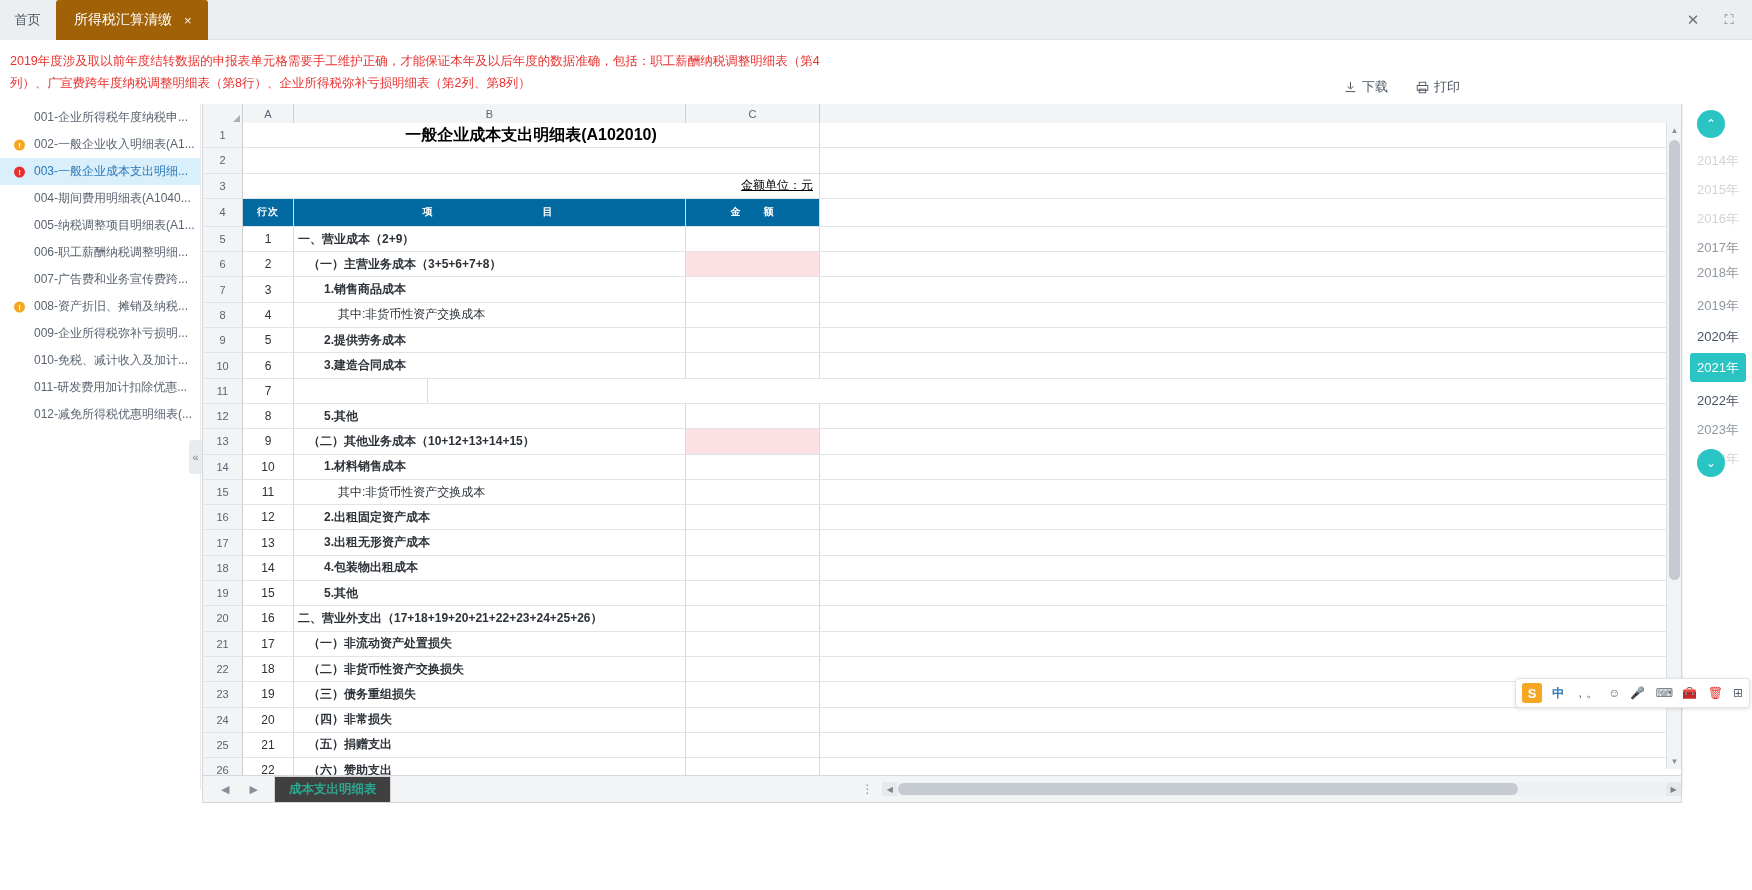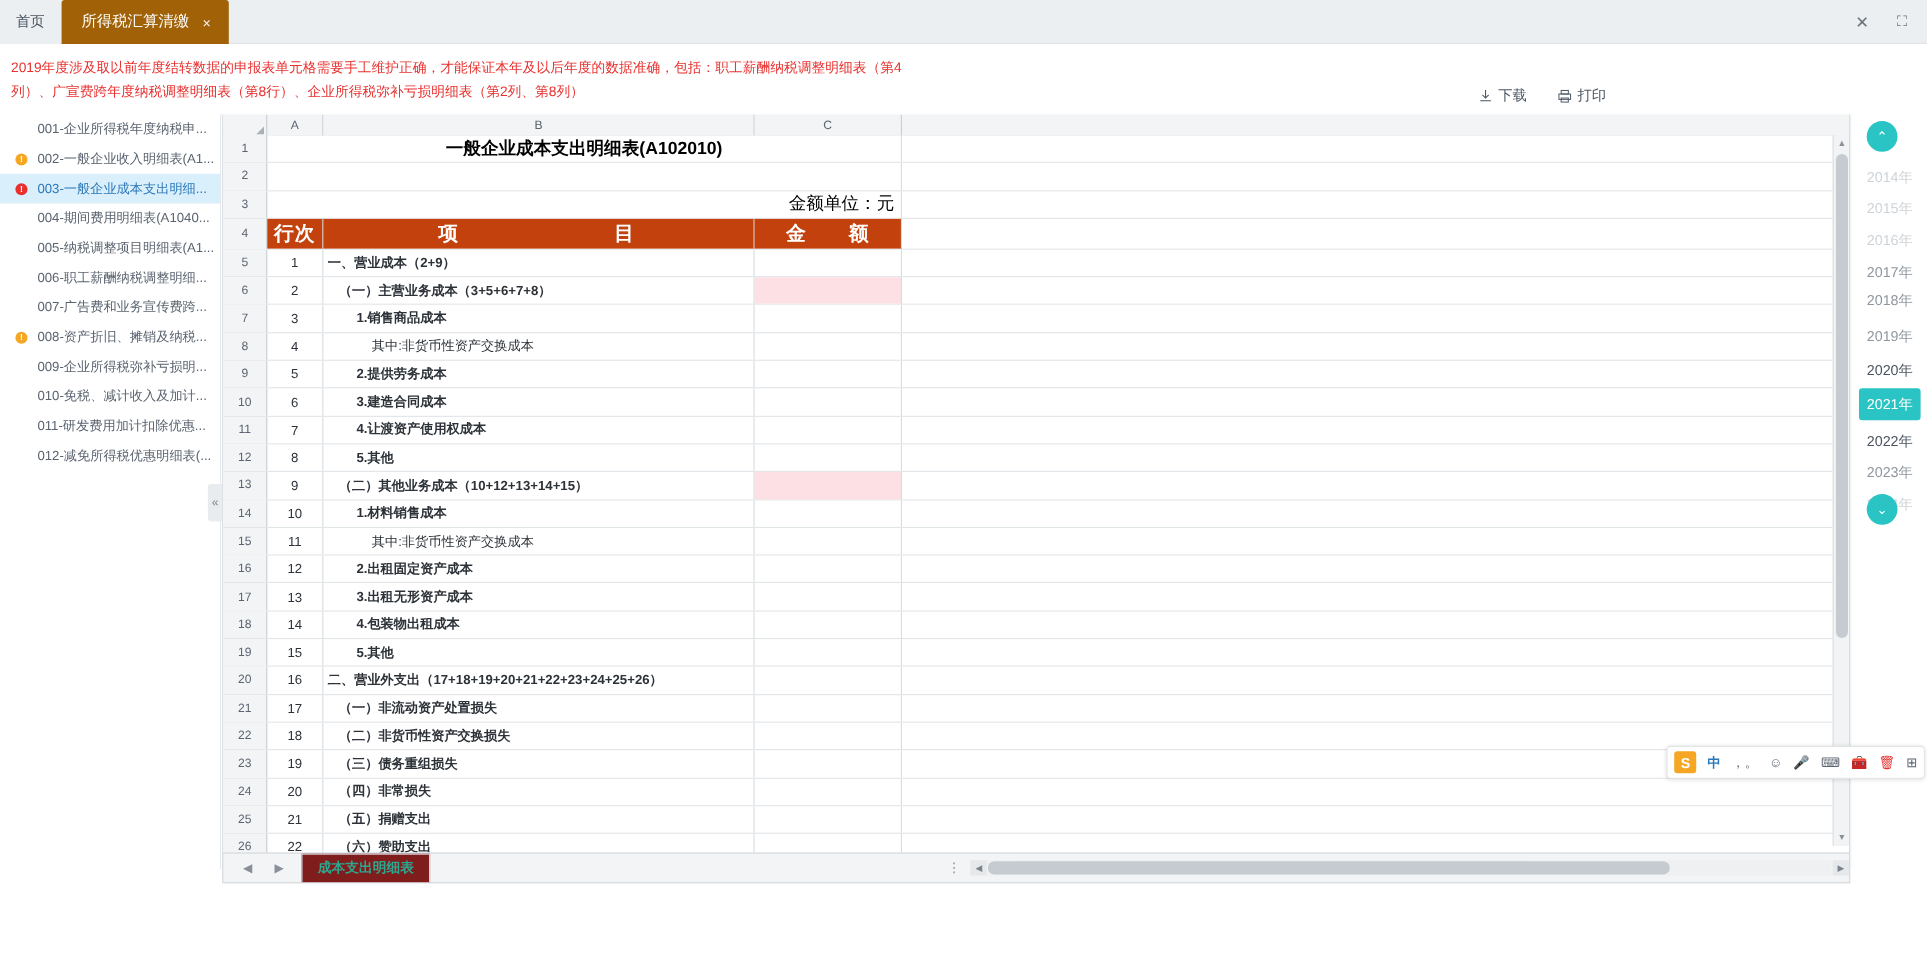--- a/index.html
+++ b/index.html
@@ -177,29 +177,30 @@
 
   .title-cell {
     width: 577px;
     display: flex; align-items: center; justify-content: center;
     font-size: 16px; font-weight: bold; color: #000;
     border-right: 1px solid #d8dce0;
   }
   .unit-cell {
     width: 577px;
     display: flex; align-items: center; justify-content: flex-end;
-    font-size: 16px; color: #000;
+    font-size: 12px; color: #000;
     padding-right: 6px;
     border-right: 1px solid #d8dce0;
+    text-decoration: underline;
   }
   .hdr {
-    background: #c2410c;
+    background: #0369a1;
     color: #ffffff;
     font-weight: bold;
-    font-size: 18px;
+    font-size: 10px;
     justify-content: center;
     letter-spacing: 1px;
   }
   .hdr-b { letter-spacing: 14px; padding-left: 14px; }
   .pinkcell { background: #fce0e3; }
   .b-indent1 { padding-left: 14px; }
   .b-indent2 { padding-left: 30px; }
   .b-indent3 { padding-left: 44px; }
   .bold { font-weight: bold; }
 
@@ -233,21 +234,21 @@
   }
   .nav-arrows {
     display: flex; align-items: center; gap: 20px;
     padding: 0 16px 0 18px;
     font-size: 11px; color: #8a9099;
   }
   .sheet-tab {
     height: 26px;
     padding: 0 14px;
     display: flex; align-items: center;
-    background: #7f1d1d;
+    background: #404040;
     border: 1px solid #d4d8dc;
     border-bottom: none;
     font-size: 12.5px; font-weight: bold; color: #2ba88f;
   }
   .dots {
     margin-left: 470px;
     color: #8a9099; font-size: 12px; letter-spacing: 1px;
   }
   .hscroll {
     margin-left: 8px;
@@ -480,21 +481,20 @@
       <div class="row">
         <div class="rh">10</div>
         <div class="c c-a">6</div>
         <div class="c c-b bold b-indent2">3.建造合同成本</div>
         <div class="c c-c"></div>
         <div class="c c-rest"></div>
       </div>
       <div class="row">
         <div class="rh">11</div>
         <div class="c c-a">7</div>
-        <div class="c c-b bold b-indent2">4.让渡资产使用权成本</div>
         <div class="c c-c"></div>
         <div class="c c-rest"></div>
       </div>
       <div class="row">
         <div class="rh">12</div>
         <div class="c c-a">8</div>
         <div class="c c-b bold b-indent2">5.其他</div>
         <div class="c c-c"></div>
         <div class="c c-rest"></div>
       </div>

